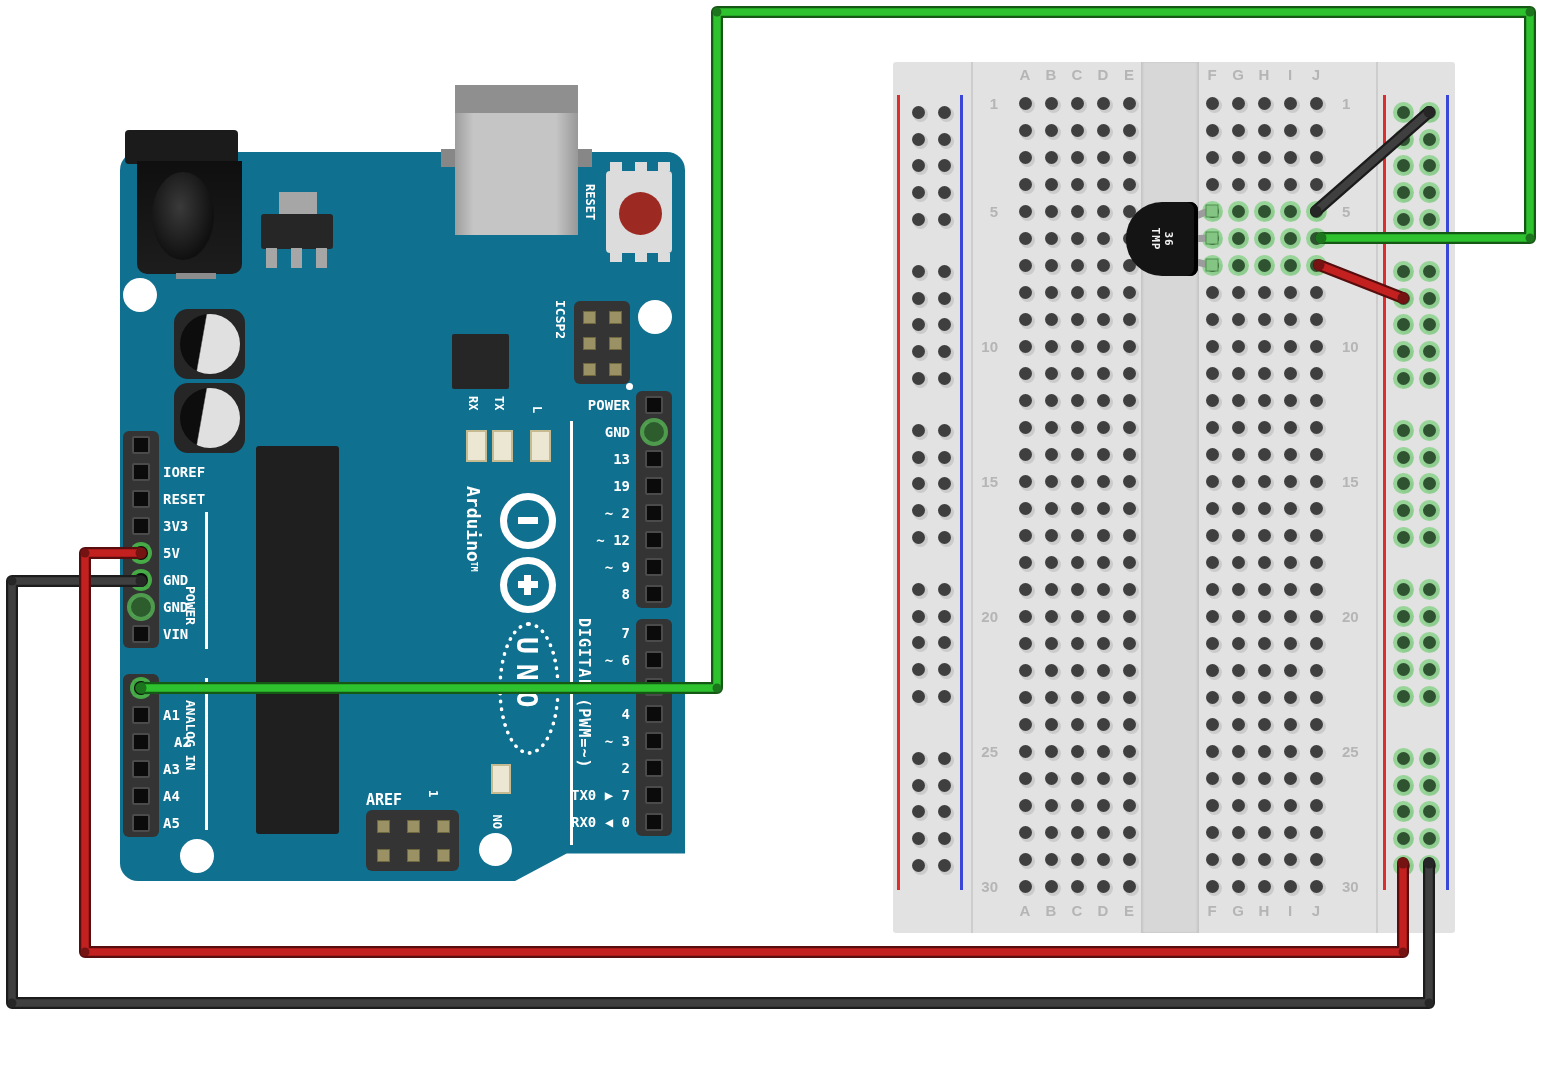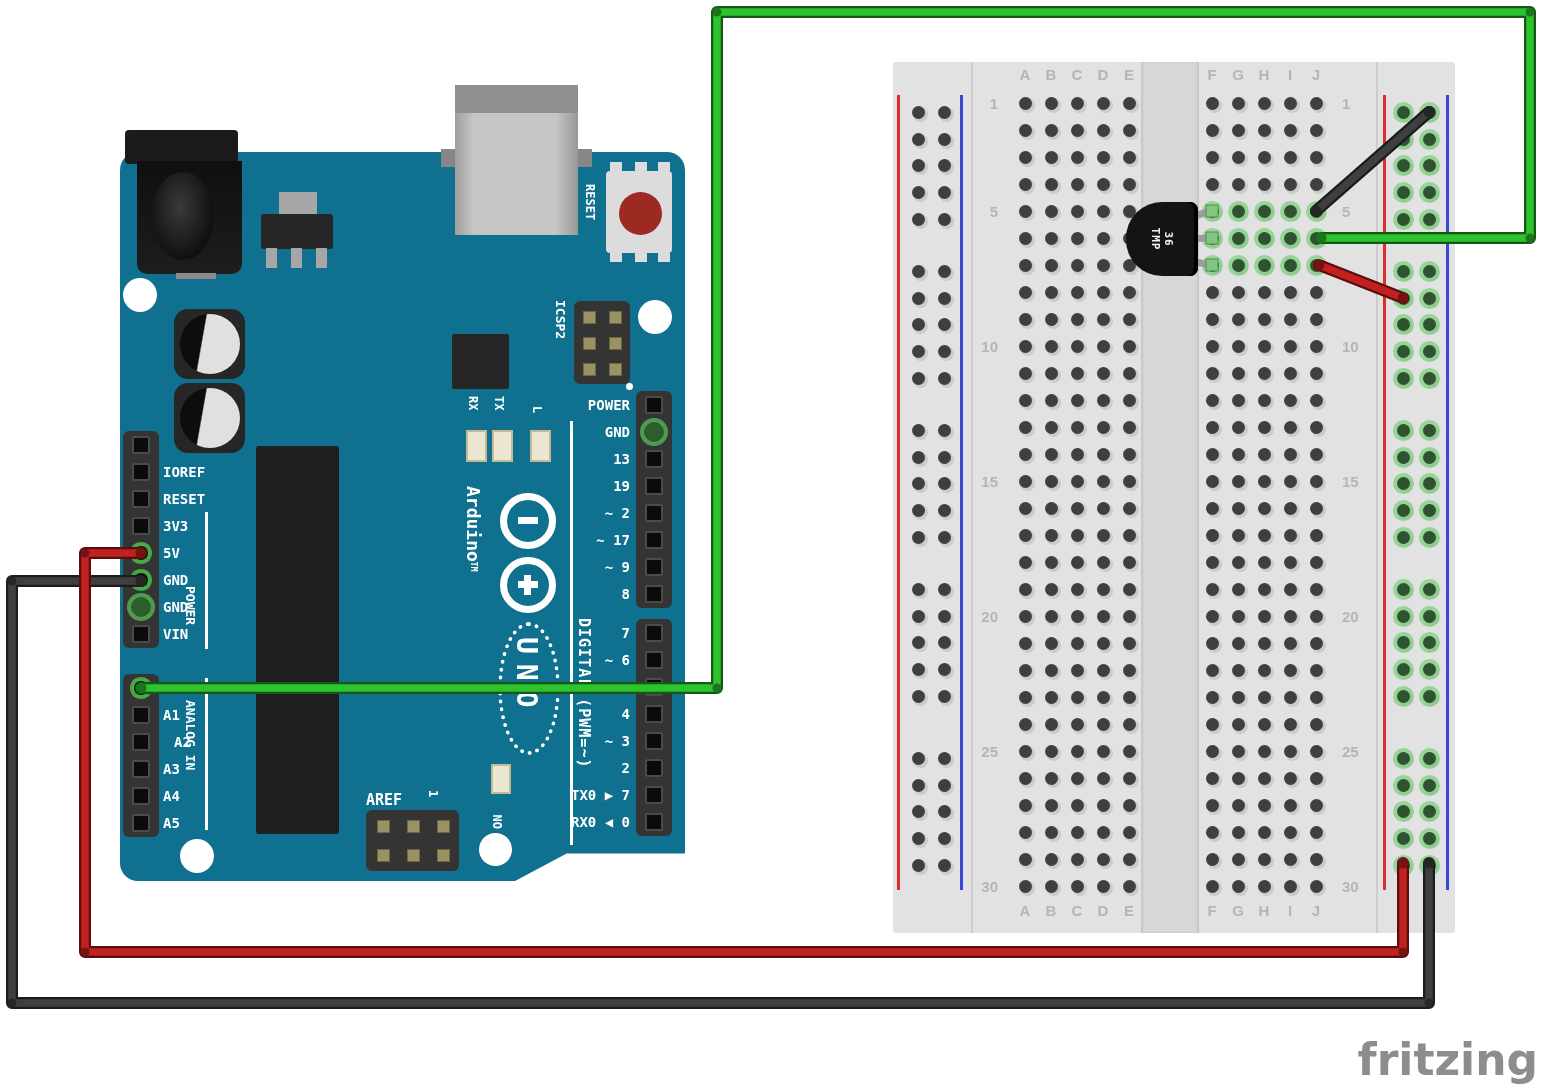--- a/index.html
+++ b/index.html
@@ -607,21 +607,21 @@
       <div class="abs pin-sq" style="left: 132px; top: 706px; width: 14px; height: 14px;"></div>
       <div class="abs pin-sq" style="left: 132px; top: 733px; width: 14px; height: 14px;"></div>
       <div class="abs pin-sq" style="left: 132px; top: 760px; width: 14px; height: 14px;"></div>
       <div class="abs pin-sq" style="left: 132px; top: 787px; width: 14px; height: 14px;"></div>
       <div class="abs pin-sq" style="left: 132px; top: 814px; width: 14px; height: 14px;"></div>
       <div class="gen-label" style="left: 538px; top: 396px; width: 92px; height: 18px; text-align: right;">POWER</div>
       <div class="gen-label" style="left: 538px; top: 423px; width: 92px; height: 18px; text-align: right;">GND</div>
       <div class="gen-label" style="left: 538px; top: 450px; width: 92px; height: 18px; text-align: right;">13</div>
       <div class="gen-label" style="left: 538px; top: 477px; width: 92px; height: 18px; text-align: right;">19</div>
       <div class="gen-label" style="left: 538px; top: 504px; width: 92px; height: 18px; text-align: right;">~ 2</div>
-      <div class="gen-label" style="left: 538px; top: 531px; width: 92px; height: 18px; text-align: right;">~ 17</div>
+      <div class="gen-label" style="left: 538px; top: 531px; width: 92px; height: 18px; text-align: right;">~ 12</div>
       <div class="gen-label" style="left: 538px; top: 558px; width: 92px; height: 18px; text-align: right;">~ 9</div>
       <div class="gen-label" style="left: 538px; top: 585px; width: 92px; height: 18px; text-align: right;">8</div>
       <div class="gen-label" style="left: 538px; top: 624px; width: 92px; height: 18px; text-align: right;">7</div>
       <div class="gen-label" style="left: 538px; top: 651px; width: 92px; height: 18px; text-align: right;">~ 6</div>
       <div class="gen-label" style="left: 538px; top: 678px; width: 92px; height: 18px; text-align: right;">~ 5</div>
       <div class="gen-label" style="left: 538px; top: 705px; width: 92px; height: 18px; text-align: right;">4</div>
       <div class="gen-label" style="left: 538px; top: 732px; width: 92px; height: 18px; text-align: right;">~ 3</div>
       <div class="gen-label" style="left: 538px; top: 759px; width: 92px; height: 18px; text-align: right;">2</div>
       <div class="gen-label" style="left: 538px; top: 786px; width: 92px; height: 18px; text-align: right;">TX0 ▶ 7</div>
       <div class="gen-label" style="left: 538px; top: 813px; width: 92px; height: 18px; text-align: right;">RX0 ◀ 0</div>
@@ -699,15 +699,14 @@
       <path d="M 141 688 L 717 688 L 717 12 L 1530 12 L 1530 238 L 1321 238" stroke="rgb(21,87,21)" stroke-width="12" fill="none" stroke-linecap="round" stroke-linejoin="round"></path>
       <path d="M 141 688 L 717 688 L 717 12 L 1530 12 L 1530 238 L 1321 238" stroke="#2ec22e" stroke-width="7.5" fill="none" stroke-linecap="round" stroke-linejoin="round"></path>
       <circle cx="141" cy="688" r="5.5" fill="rgb(28,116,28)"></circle>
       <circle cx="717" cy="688" r="4.5" fill="rgb(28,116,28)"></circle>
       <circle cx="717" cy="12" r="4.5" fill="rgb(28,116,28)"></circle>
       <circle cx="1530" cy="12" r="4.5" fill="rgb(28,116,28)"></circle>
       <circle cx="1530" cy="238" r="4.5" fill="rgb(28,116,28)"></circle>
       <circle cx="1321" cy="238" r="5.5" fill="rgb(28,116,28)"></circle>
     </svg>
 
-  <div class="abs" id="fritzing-logo">fritzing</div>
 
 </div>
 
 </body></html>

